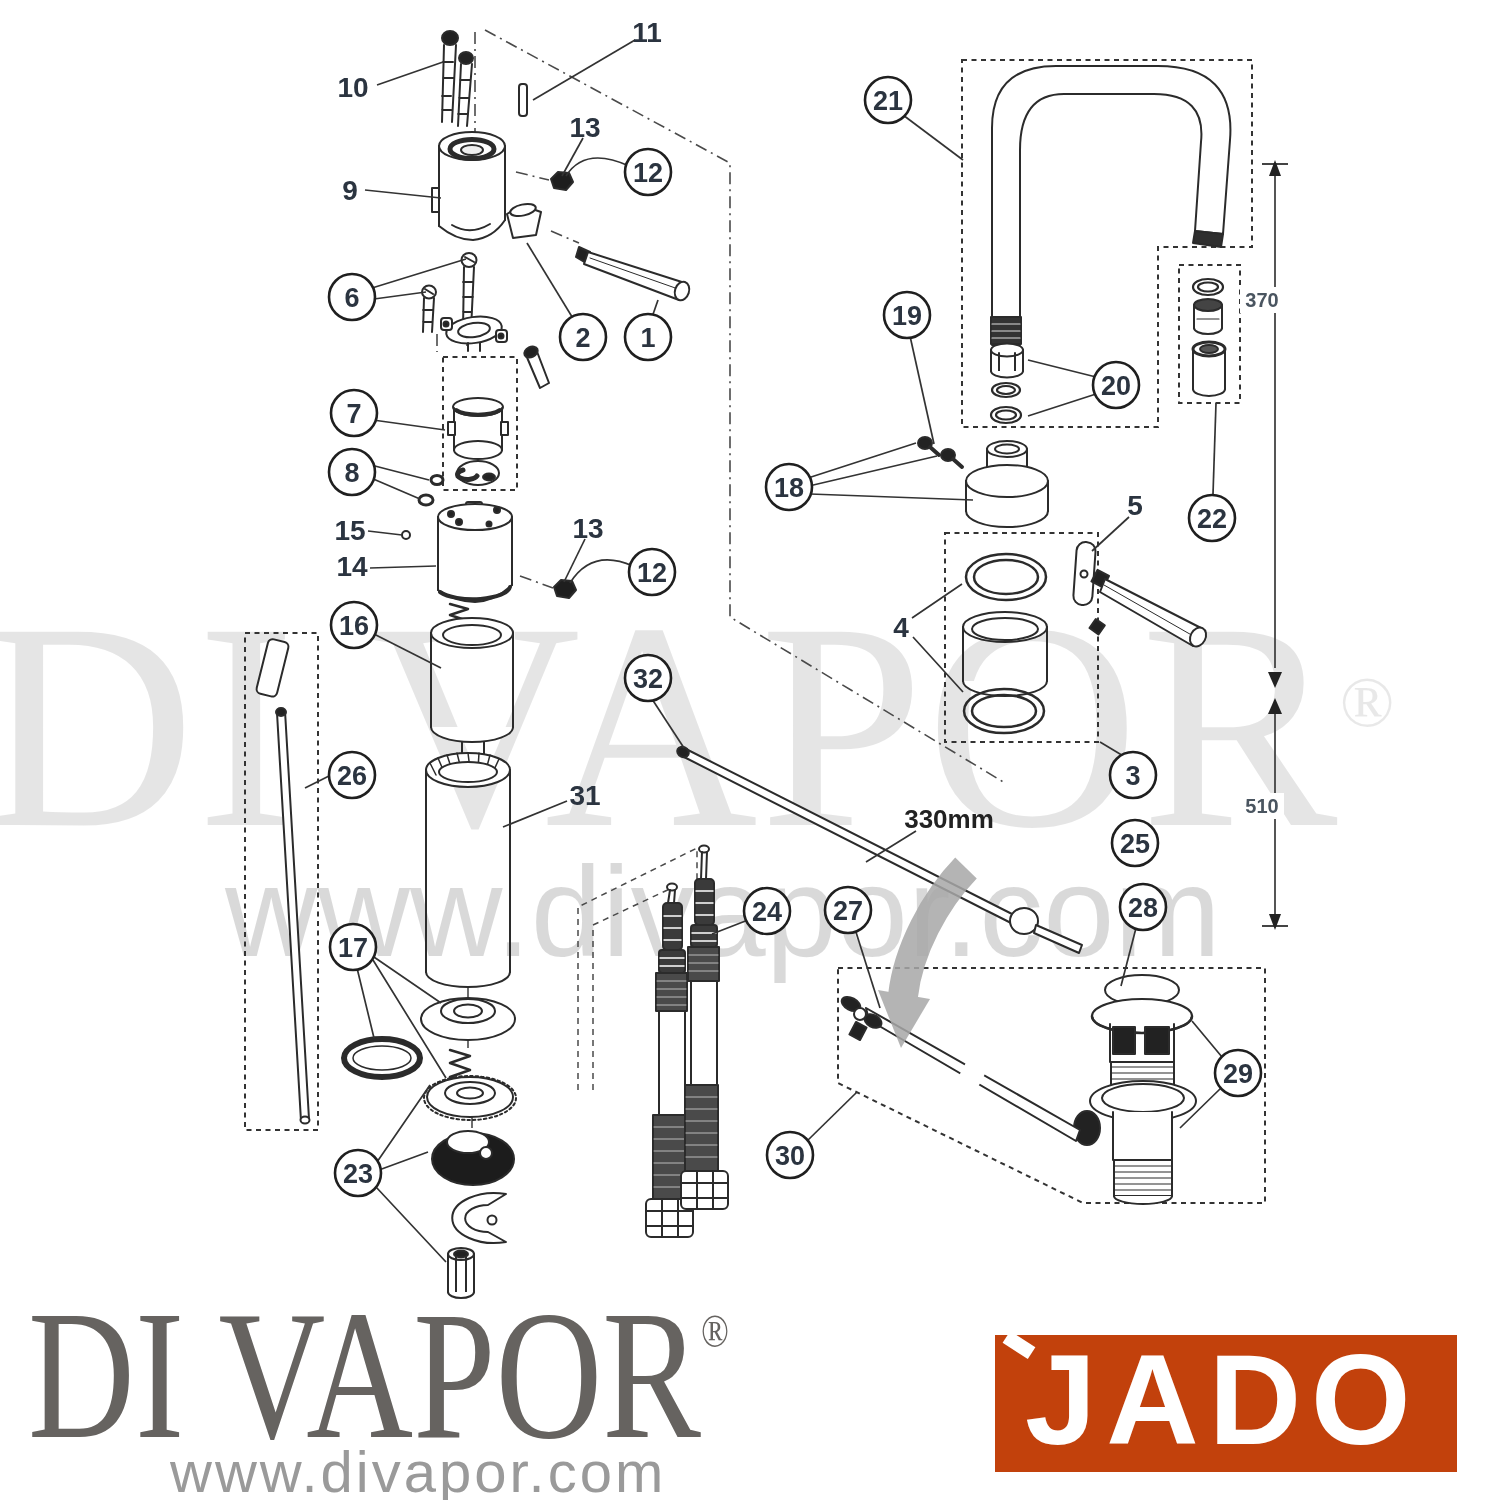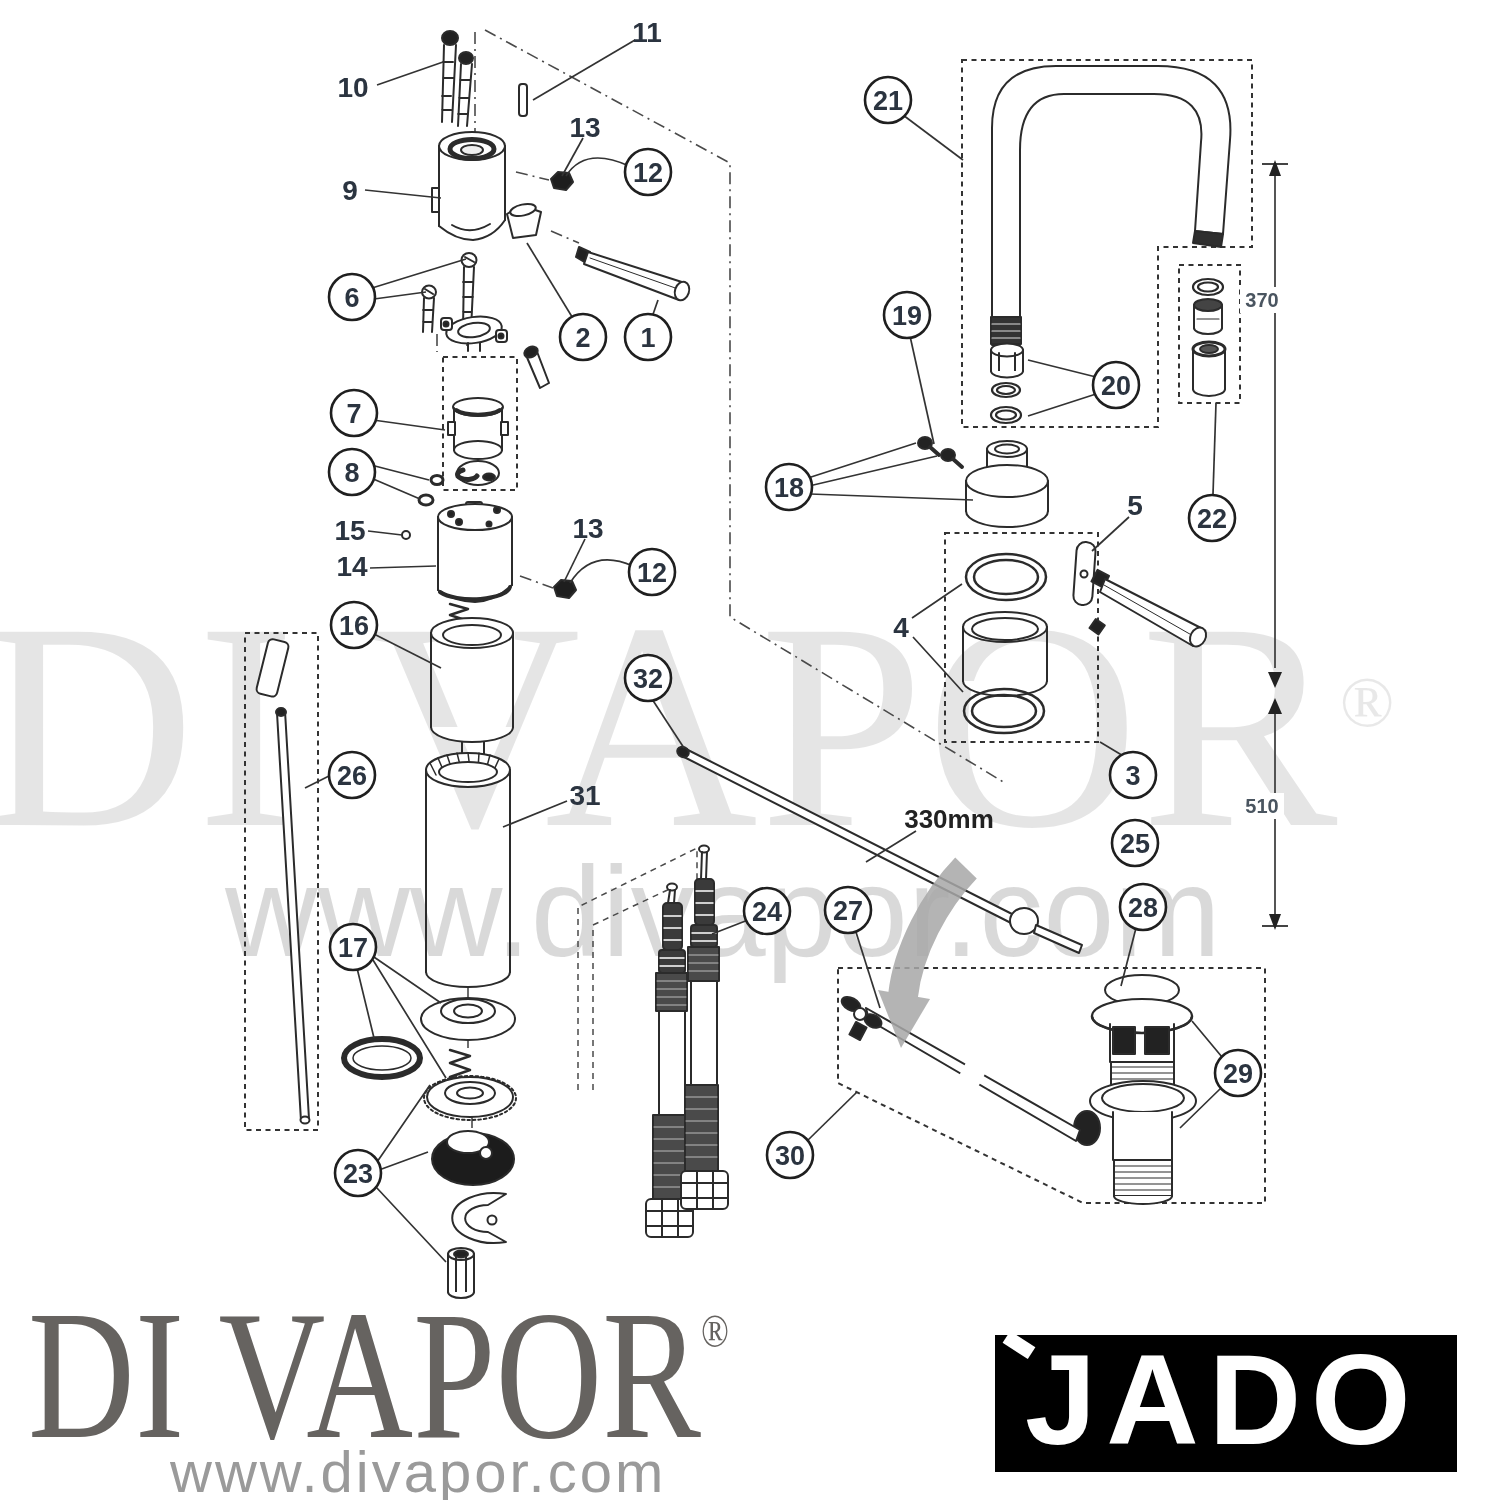--- a/index.html
+++ b/index.html
@@ -525,17 +525,17 @@
         </g>
         <g>
           <text x="1135" y="505" text-anchor="middle" dominant-baseline="central" font-family="&quot;Liberation Sans&quot;, sans-serif" font-size="28" font-weight="bold" fill="#2b3440">5</text>
         </g>
       </g>
   </svg>
 
   <div class="footer-brand"><span>DI VAPOR</span><span class="reg">®</span></div>
   <div class="footer-url">www.divapor.com</div>
 
-  <div class="jado" style="background: #000000;">
+  <div class="jado" style="background: #c2410c;">
     <span class="jado-accent" style="background: rgb(255, 255, 255);"></span>
     <span class="jado-text" style="color: rgb(255, 255, 255);">JADO</span>
   </div>
 </div>
 
 </body></html>

